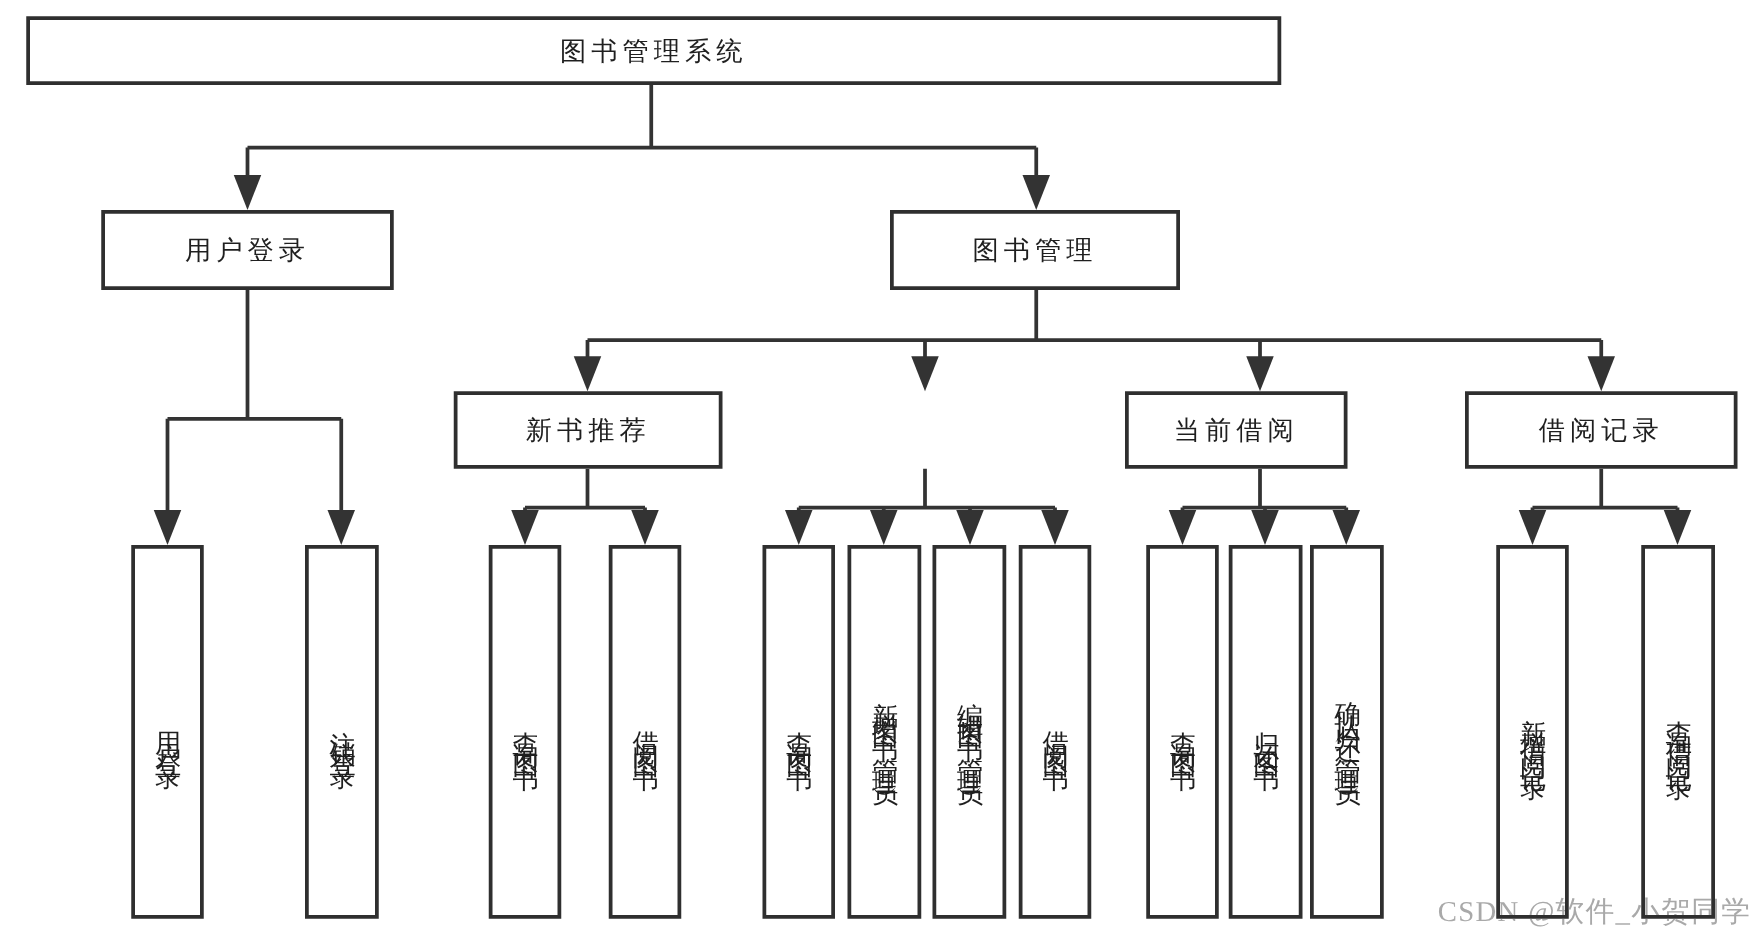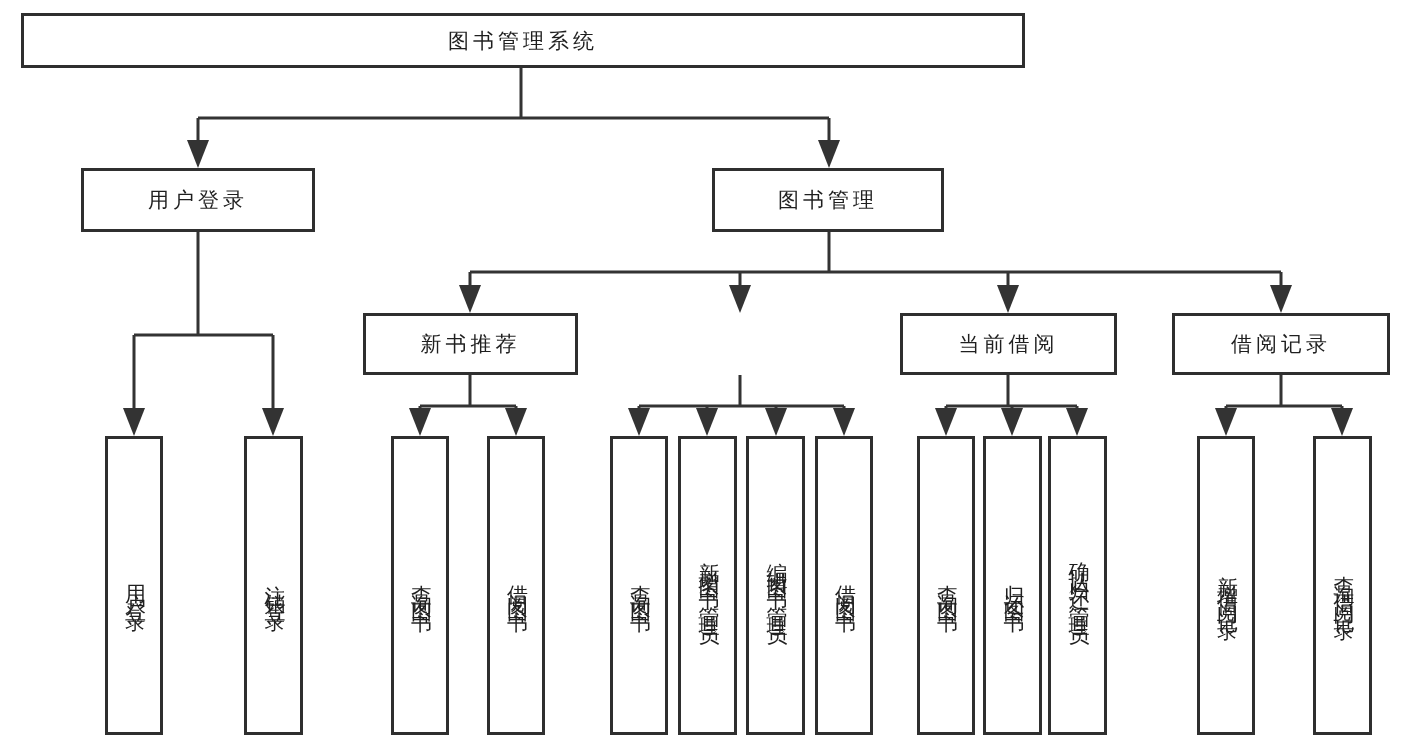--- a/index.html
+++ b/index.html
@@ -1,18 +1,18 @@
 <!DOCTYPE html>
 <html><head>
 <meta charset="utf-8">
 <style>
   html,body{margin:0;padding:0;background:#ffffff;}
   .canvas{
     position:relative;width:1405px;height:747px;background:#ffffff;
-    font-family:Liberation Mono, monospace;color:#1f1f1f;overflow:hidden;
+    font-family:Liberation Serif, serif;color:#1f1f1f;overflow:hidden;
   }
   svg.connectors{position:absolute;left:0;top:0;width:1405px;height:747px;}
   svg.connectors path{stroke:#333333;stroke-width:3;fill:none;}
   svg.connectors polygon{fill:#333333;stroke:none;}
   .node{
     position:absolute;box-sizing:border-box;border:3px solid #2f2f2f;background:#ffffff;
     display:flex;align-items:center;justify-content:center;
   }
   .hbox{font-size:21px;letter-spacing:4px;white-space:nowrap;}
   .leaf{width:58px;top:436px;height:299px;}
@@ -72,21 +72,21 @@
       <polygon points="1331,408 1353,408 1342,436"></polygon>
     </g>
   </svg>
 
   <div class="node hbox" style="left:21px;top:13px;width:1004px;height:55px;">图书管理系统</div>
 
   <div class="node hbox" style="left:81px;top:168px;width:234px;height:64px;">用户登录</div>
   <div class="node hbox" style="left:363px;top:313px;width:215px;height:62px;">新书推荐</div>
 
   <div class="node hbox" style="left:712px;top:168px;width:232px;height:64px;">图书管理</div>
-  <div class="node hbox" style="left:900px;top:313px;width:217px;height:62px;">当前借阅</div>
+  <div class="node hbox" style="left:900px;top:313px;width:178px;height:62px;">当前借阅</div>
   <div class="node hbox" style="left:1172px;top:313px;width:218px;height:62px;">借阅记录</div>
 
   <div class="node leaf" style="left:105px;">
     <span class="vtext">用户登录</span>
   </div>
   <div class="node leaf" style="left:244px;width:59px;">
     <span class="vtext">注销登录</span>
   </div>
 
   <div class="node leaf" style="left:391px;">
@@ -119,14 +119,15 @@
     <span class="vtext">确认归还（管理员）</span>
   </div>
 
   <div class="node leaf" style="left:1197px;">
     <span class="vtext">新增借阅记录</span>
   </div>
   <div class="node leaf" style="left:1313px;width:59px;">
     <span class="vtext">查询借阅记录</span>
   </div>
 
+  <div class="watermark">CSDN @软件_小贺同学</div>
 
 </div>
 
 </body></html>

